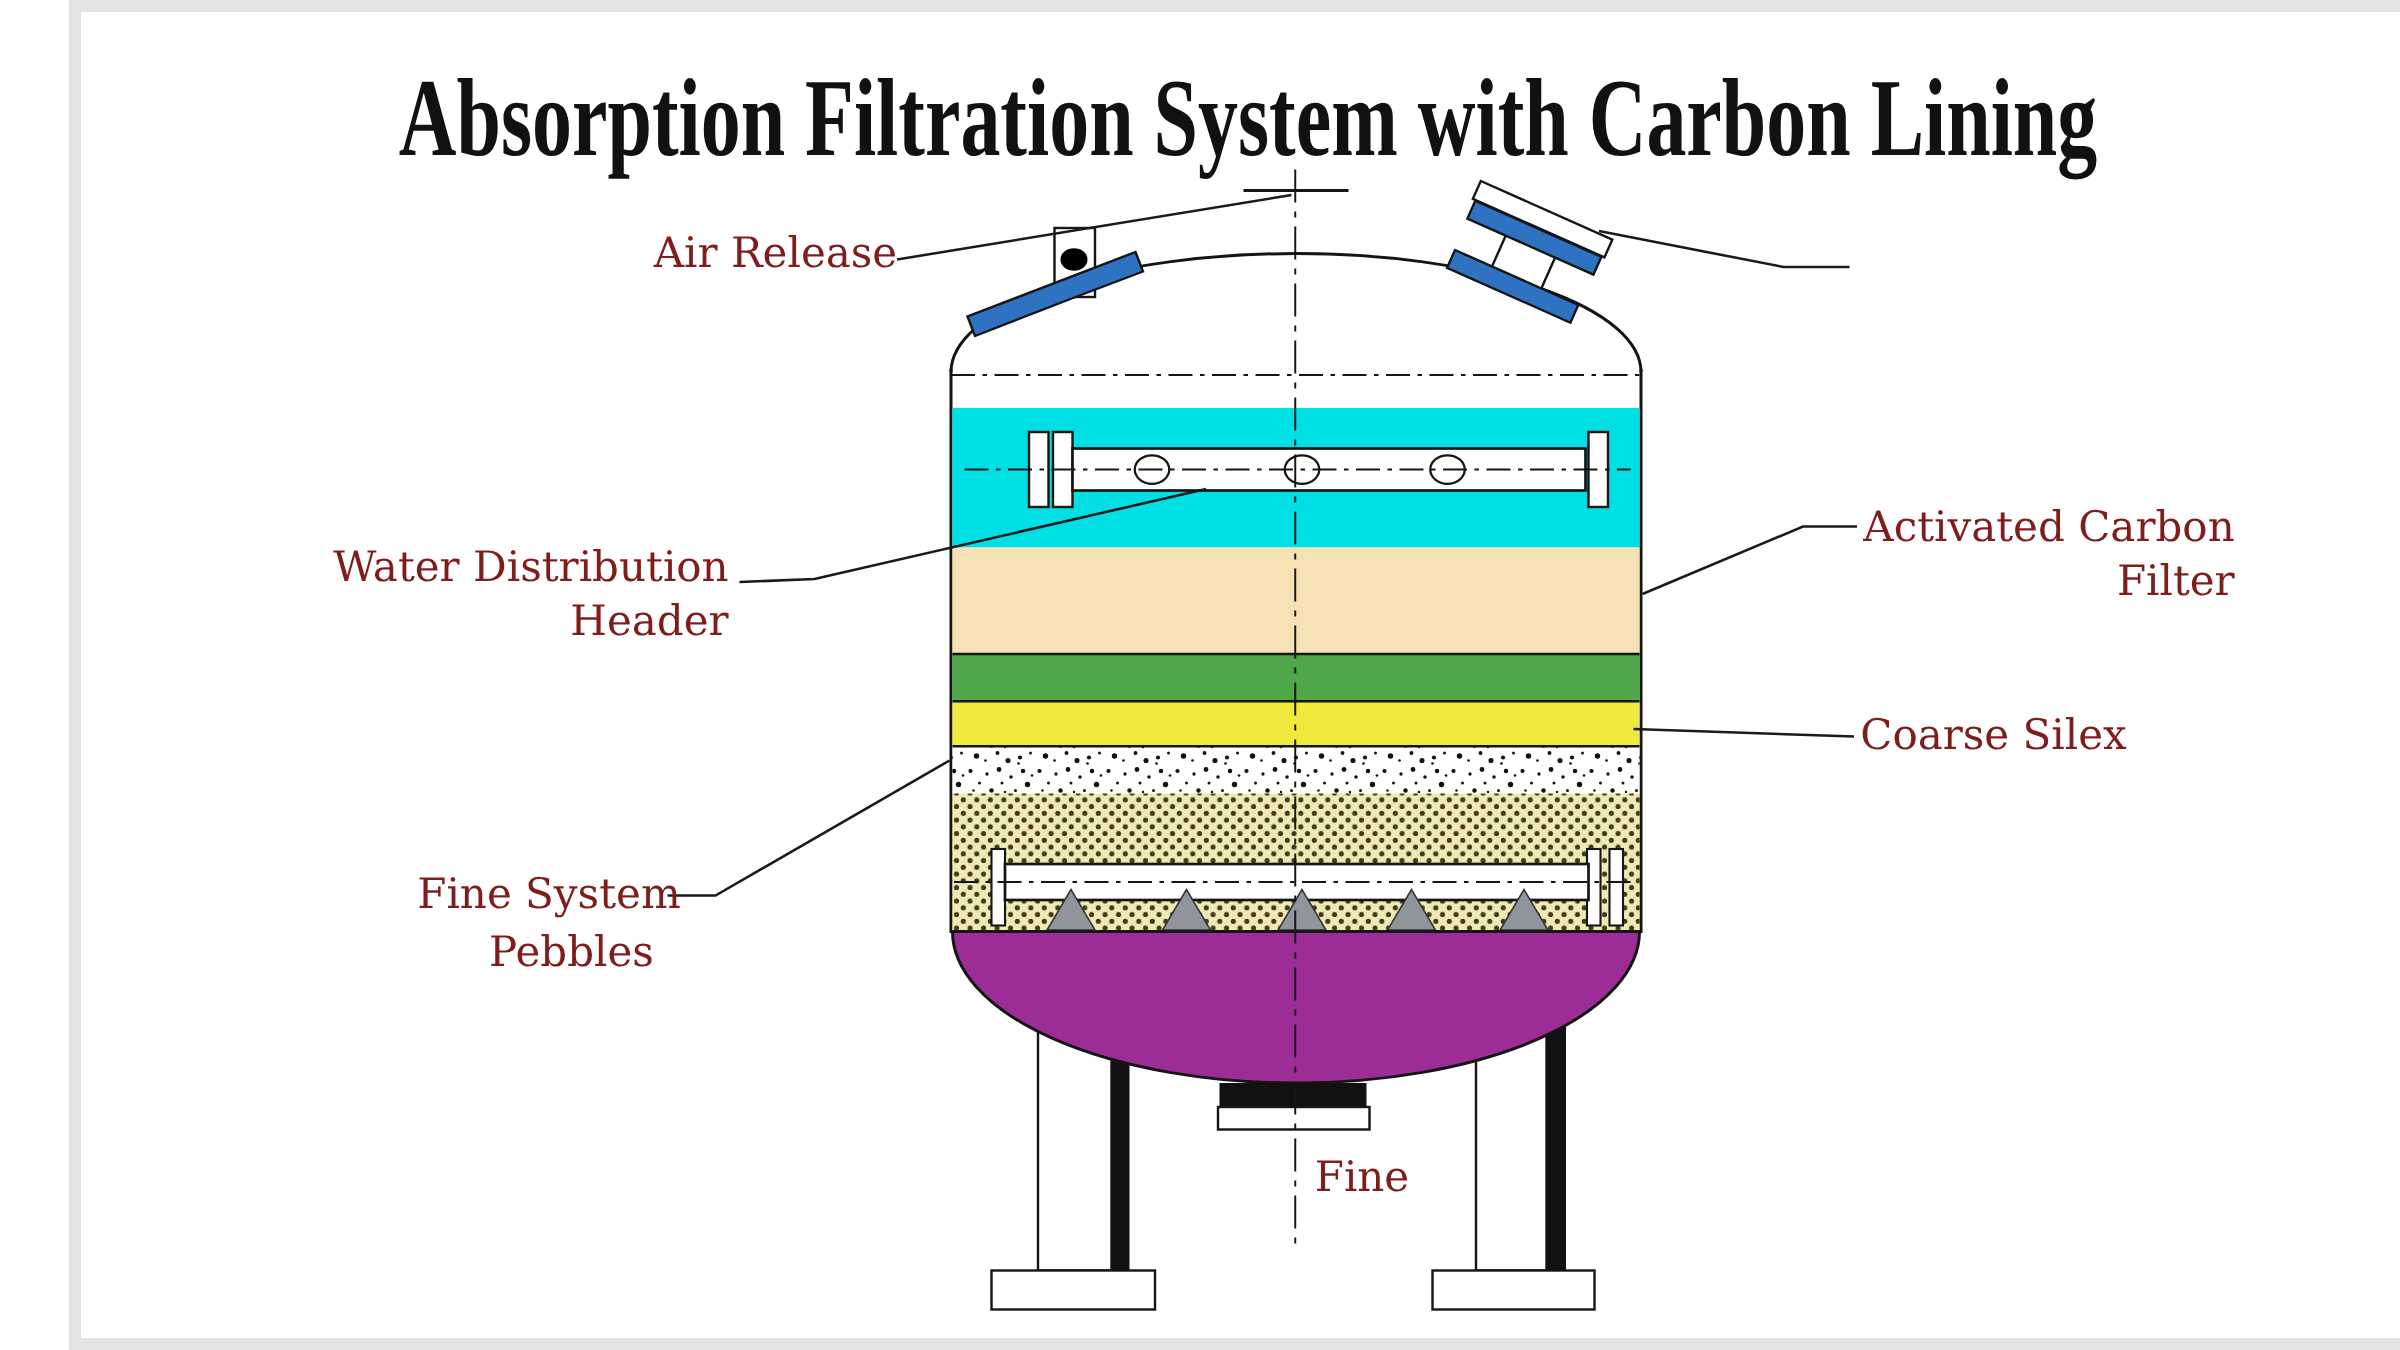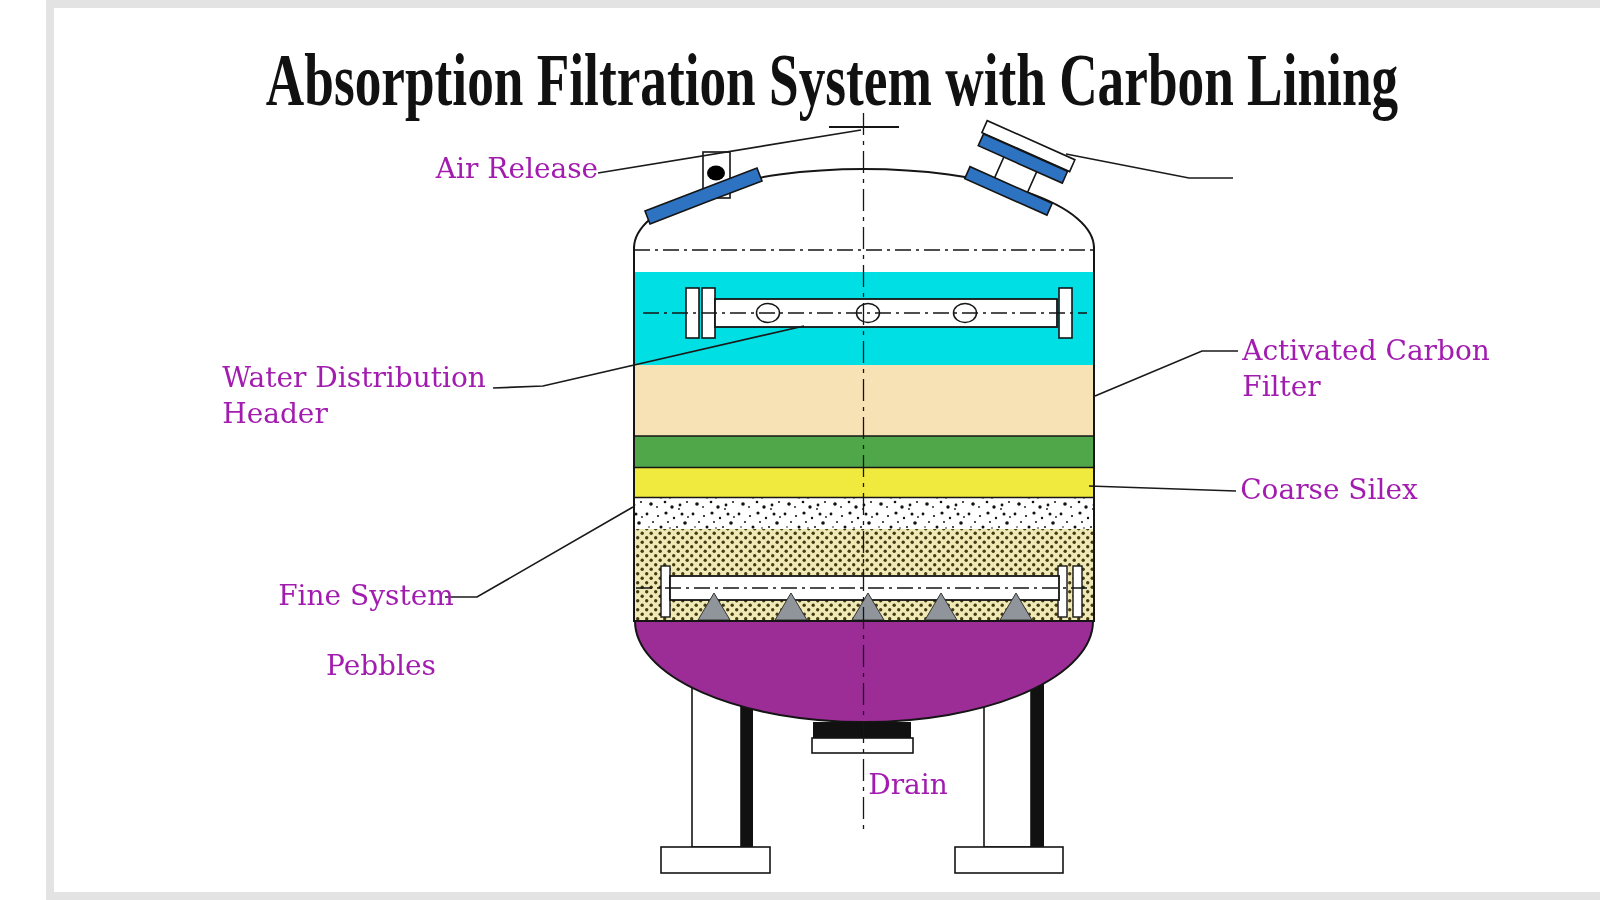--- a/index.html
+++ b/index.html
@@ -3,22 +3,22 @@
 <meta charset="utf-8">
 <style>
   html,body{margin:0;padding:0;background:#fff;}
   .page{position:relative;width:1600px;height:900px;background:#ffffff;overflow:hidden;
         font-family:"DejaVu Serif",serif;margin-left:46px;}
   .frame{position:absolute;inset:0;border:8px solid #e3e3e3;pointer-events:none;z-index:30;}
   svg.diagram{position:absolute;left:0;top:0;z-index:5;}
   .title{position:absolute;left:786px;top:80px;transform:translate(-50%,-50%) scaleX(0.72);
          transform-origin:center;white-space:nowrap;font-family:"Liberation Serif",serif;
          font-weight:700;font-size:74px;color:#111;z-index:10;}
-  .lbl{position:absolute;transform:translate(-50%,-50%);font-size:28px;color:#a21caf;
-       text-align:left;white-space:pre-line;line-height:1.27;z-index:10;}
+  .lbl{position:absolute;transform:translate(-50%,-50%);font-size:28px;color:#7f1d1d;
+       text-align:right;white-space:pre-line;line-height:1.27;z-index:10;}
   .watermark{position:absolute;right:18px;top:836px;font-size:38px;color:#111;z-index:10;}
 </style>
 </head>
 <body>
 
 <div class="page">
 
   <div class="title">Absorption Filtration System with Carbon Lining</div>
 
   <svg class="diagram" width="1600" height="900" viewBox="0 0 1600 900">
@@ -139,18 +139,18 @@
     </g>
   </svg>
 
   <div class="lbl" style="left:471px;top:169px">Air Release</div>
   <div class="lbl" style="left:308px;top:396px">Water Distribution
 Header</div>
   <div class="lbl" style="left:1320px;top:369px">Activated Carbon
 Filter</div>
   <div class="lbl" style="left:1283px;top:490px">Coarse Silex</div>
   <div class="lbl" style="left:320px;top:596px">Fine System</div>
-  <div class="lbl" style="left:335px;top:666px">Pebbles</div>
-  <div class="lbl" style="left:862px;top:785px">Drain</div>
+  <div class="lbl" style="left:335px;top:635px">Pebbles</div>
+  <div class="lbl" style="left:862px;top:785px">Fine</div>
 
 
   <div class="frame"></div>
 </div>
 
 </body></html>

